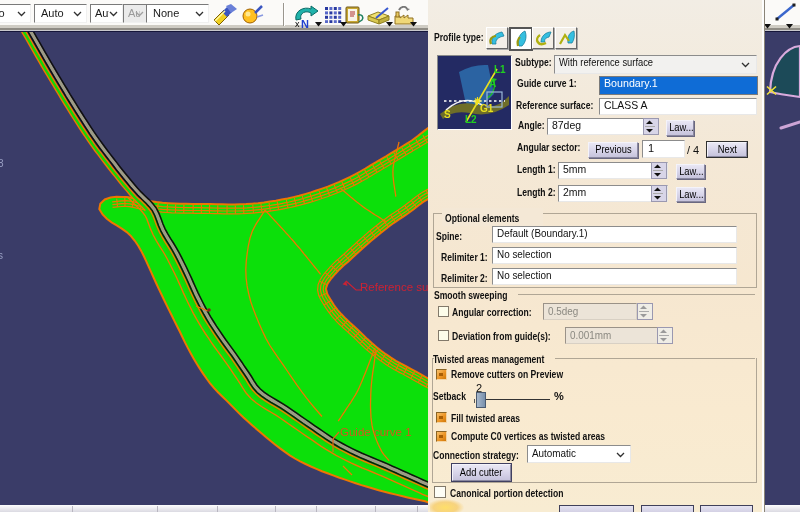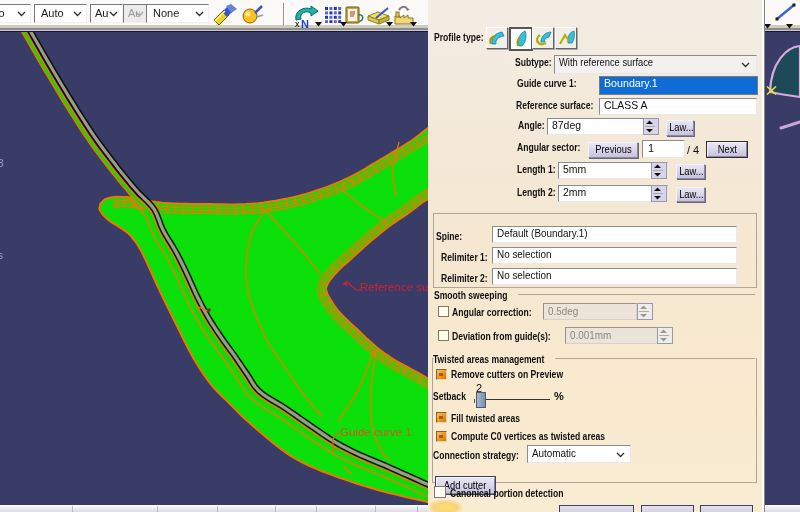--- a/index.html
+++ b/index.html
@@ -286,20 +286,41 @@
           <path d="M7,17 C6,13 7,10 9,8" fill="none" stroke="#9a9a10" stroke-width="2.2"></path>
         </svg></div>
       <div class="abs" style="left:104px;top:27px;width:20px;height:20px;background:#f3efe8;border:1px solid #fff;border-bottom-color:#666;border-right-color:#666;box-shadow:1px 1px 0 #aaa;"><svg width="22" height="22">
           <path d="M8,14 C8,8 13,4 18,4 L16,9 C12,10 11,12 12,14 Z" fill="#35bfe0" stroke="#1880a0" stroke-width="0.8"></path>
           <path d="M13,15 C5,19 1,11 7,7" fill="none" stroke="#b0b010" stroke-width="2.4"></path>
         </svg></div>
       <div class="abs" style="left:127px;top:27px;width:20px;height:20px;background:#f3efe8;border:1px solid #fff;border-bottom-color:#666;border-right-color:#666;box-shadow:1px 1px 0 #aaa;"><svg width="22" height="22">
           <path d="M12,15 C11,8 14,4 18,3 C19,8 18,12 16,15 Z" fill="#35bfe0" stroke="#1880a0" stroke-width="0.8"></path>
           <path d="M4,16 L9,7 L13,13" fill="none" stroke="#b0b010" stroke-width="2.2"></path>
         </svg></div>
+      <div class="abs" style="left:9px;top:55px;width:73px;height:73px;border:1px solid #8a8a8a;border-bottom-color:#fff;border-right-color:#fff;">
+<svg width="73" height="73" style="display:block">
+          <rect width="73" height="73" fill="#232a63"></rect>
+<path d="M21,16 Q35,8 50,9 L56,38 Q43,52 32,56 L27,44 Z" fill="#2b63a2"></path>
+<path d="M2,58 Q20,43 40,49 Q58,55 71,40 L71,49 Q52,62 32,57 Q14,54 5,63 Z" fill="#6e6e28"></path>
+<line x1="28" y1="66" x2="59" y2="13" stroke="#e8e020" stroke-width="1.6"></line>
+<path d="M8,54 Q26,38 44,49" fill="none" stroke="#f0f0f0" stroke-width="1.6"></path>
+<line x1="6" y1="45" x2="67" y2="45" stroke="#fff" stroke-width="1.6" stroke-dasharray="2.5,2.5"></line>
+<path d="M56,25 A15,15 0 0 1 49,42" fill="none" stroke="#20c020" stroke-width="1.3"></path>
+<path d="M54,22 l5,1 l-4,4 Z" fill="#20c020"></path>
+<rect x="49" y="36" width="15" height="15" fill="none" stroke="#9ab8d8" stroke-width="1.2"></rect>
+<path d="M37,42.5 L42,47.5 M37,47.5 L42,42.5 M39.5,41 L39.5,49 M35.5,45 L43.5,45" stroke="#f0e020" stroke-width="1.2"></path>
+<g font-family="Liberation Sans" font-size="10" font-weight="bold">
+<text x="56" y="17" fill="#20d020">L1</text>
+            <text x="51" y="31" fill="#20d020">A</text>
+<text x="27" y="67" fill="#20d020">L2</text>
+            <text x="42" y="56" fill="#e8e020">G1</text>
+<text x="6" y="62" fill="#e8e020">S</text>
+          </g>
+</svg>
+      </div>
       <div class="lb" style="left:87px;top:56px;transform:scaleX(0.78);">Subtype:</div>
       <div class="fld" style="left:126px;top:55px;width:201px;height:17px;background:#f2f1ef;"></div>
       <div class="vt" style="left:131px;top:56px;color:#101010;transform:scaleX(0.85);">With reference surface</div>
       <svg class="abs" style="left:313px;top:62px" width="9" height="6">
         <path d="M1,1 L4.5,4.5 L8,1" fill="none" stroke="#303030" stroke-width="1.3"></path>
       </svg>
       <div class="lb" style="left:89px;top:77px;transform:scaleX(0.78);">Guide curve 1:</div>
       <div class="abs" style="left:171px;top:76px;width:157px;height:17px;background:#0f6cd6;border:1px solid #7a7a7a;"></div>
       <div class="vt" style="left:176px;top:77px;color:#fff;transform:scaleX(0.97);">Boundary.1</div>
       <div class="lb" style="left:88px;top:99px;transform:scaleX(0.78);">Reference surface:</div>
@@ -332,20 +353,21 @@
       <div class="lb" style="left:89px;top:186px;transform:scaleX(0.78);">Length 2:</div>
       <div class="fld" style="left:130px;top:185px;width:108px;height:15px;"></div>
       <div class="vt" style="left:135px;top:186px;color:#101010;transform:scaleX(0.95);">2mm</div>
       <div class="spin" style="left:223px;top:185px;height:15px;background:#d8d5e8;"><svg width="12" height="15">
           <polygon points="2,5 9,5 5.5,1.5" fill="#101010"></polygon>
           <rect x="1" y="7.0" width="10" height="1" fill="#aaa"></rect>
           <polygon points="2,10 9,10 5.5,13.5" fill="#101010"></polygon>
         </svg></div>
       <div class="btn" style="left:248px;top:187px;width:27px;height:13px;line-height:12px;"><span style="transform:scaleX(0.85);">Law...</span></div>
       <div class="grp" style="left:5px;top:213px;width:322px;height:73px;"></div>
+      <div class="abs" style="left:14px;top:208px;background:inherit;background:#f4e8d6;padding:0 3px;"><span class="lb" style="position:static;display:inline-block;">Optional elements</span></div>
       <div class="lb" style="left:8px;top:230px;transform:scaleX(0.78);">Spine:</div>
       <div class="fld" style="left:64px;top:226px;width:243px;height:15px;"></div>
       <div class="vt" style="left:69px;top:227px;color:#101010;transform:scaleX(0.9);">Default (Boundary.1)</div>
       <div class="lb" style="left:13px;top:251px;transform:scaleX(0.78);">Relimiter 1:</div>
       <div class="fld" style="left:64px;top:247px;width:243px;height:15px;"></div>
       <div class="vt" style="left:69px;top:248px;color:#101010;transform:scaleX(0.9);">No selection</div>
       <div class="lb" style="left:13px;top:272px;transform:scaleX(0.78);">Relimiter 2:</div>
       <div class="fld" style="left:64px;top:268px;width:243px;height:15px;"></div>
       <div class="vt" style="left:69px;top:269px;color:#101010;transform:scaleX(0.9);">No selection</div>
       <div class="lb" style="left:6px;top:289px;transform:scaleX(0.78);">Smooth sweeping</div>
@@ -383,20 +405,20 @@
       <div class="ochk" style="left:8px;top:412px;"></div>
       <div class="lb" style="left:23px;top:412px;transform:scaleX(0.78);">Fill twisted areas</div>
       <div class="ochk" style="left:8px;top:431px;"></div>
       <div class="lb" style="left:23px;top:430px;transform:scaleX(0.78);">Compute C0 vertices as twisted areas</div>
       <div class="lb" style="left:5px;top:449px;transform:scaleX(0.78);">Connection strategy:</div>
       <div class="fld" style="left:99px;top:445px;width:102px;height:16px;"></div>
       <div class="vt" style="left:104px;top:447px;color:#101010;transform:scaleX(0.9);">Automatic</div>
       <svg class="abs" style="left:188px;top:452px" width="9" height="6">
         <path d="M1,1 L4.5,4.5 L8,1" fill="none" stroke="#303030" stroke-width="1.3"></path>
       </svg>
-      <div class="btn" style="left:8px;top:464px;width:57px;height:15px;line-height:14px;box-shadow:0 0 0 1px #404060;margin-top:13px;"><span style="transform:scaleX(0.85);">Add cutter</span></div>
+      <div class="btn" style="left:24px;top:464px;width:57px;height:15px;line-height:14px;box-shadow:0 0 0 1px #404060;"><span style="transform:scaleX(0.85);">Add cutter</span></div>
       <div class="chk" style="left:6px;top:486px;width:10px;height:10px;background:#fdfdf6;"></div>
       <div class="lb" style="left:22px;top:487px;transform:scaleX(0.78);">Canonical portion detection</div>
       <div class="abs" style="left:131px;top:505px;width:73px;height:7px;background:linear-gradient(180deg,#e6e4f2,#d0cde2);border:1px solid #40405a;border-bottom:none;"></div>
       <div class="abs" style="left:213px;top:505px;width:51px;height:7px;background:linear-gradient(180deg,#e6e4f2,#d0cde2);border:1px solid #40405a;border-bottom:none;"></div>
       <div class="abs" style="left:272px;top:505px;width:51px;height:7px;background:linear-gradient(180deg,#e6e4f2,#d0cde2);border:1px solid #40405a;border-bottom:none;"></div>
       <div class="abs" style="left:2px;top:499px;width:34px;height:13px;background:radial-gradient(ellipse at 45% 65%,rgba(255,222,100,.95) 0%,rgba(246,190,60,.55) 45%,rgba(246,190,60,0) 72%);"></div>
     </div>
   </div>
 </body></html>

